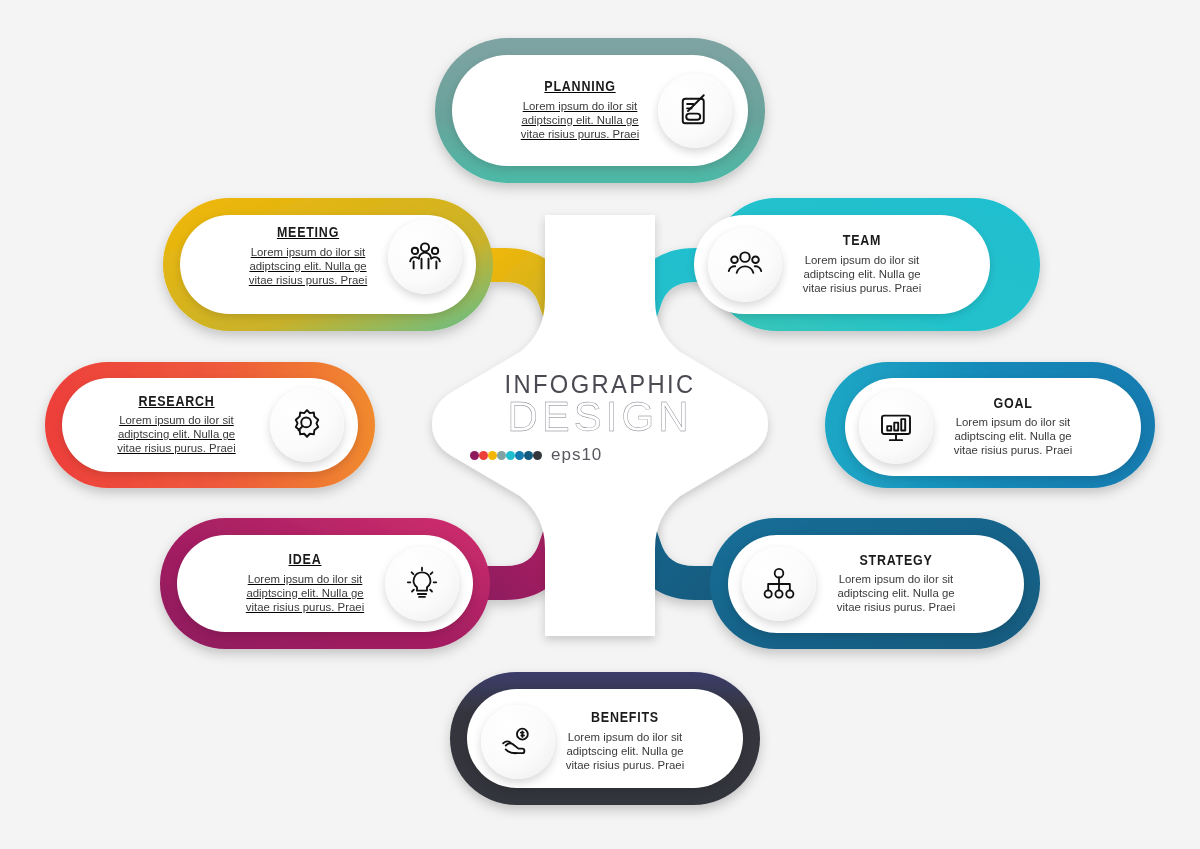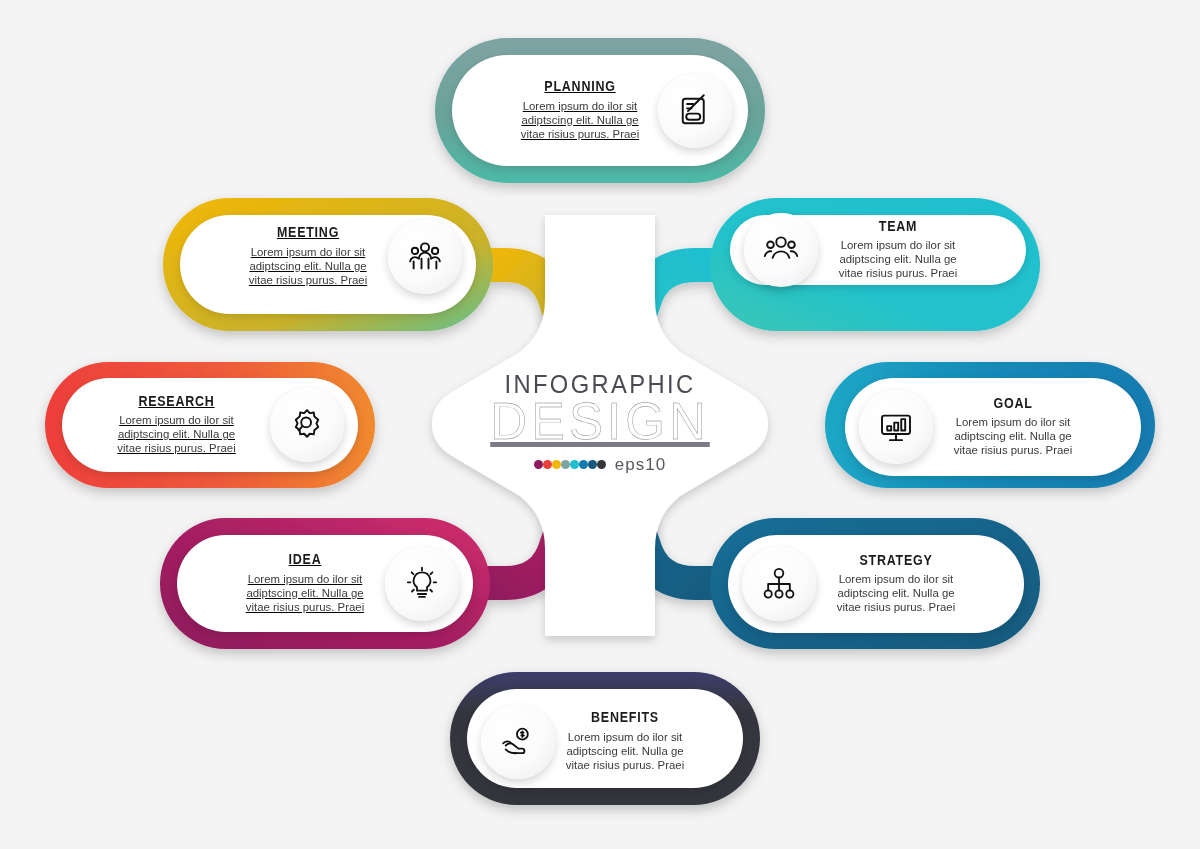--- a/index.html
+++ b/index.html
@@ -65,29 +65,28 @@
     z-index:40;
     text-align:center;
     user-select:none;
   }
   #centre .l1{
     font-size:25px;letter-spacing:2.5px;color:#4a4a52;
     font-family:"Liberation Sans", sans-serif;
     transform:scaleX(.95);line-height:1;
   }
   #centre .l2{
-    font-size:51px;letter-spacing:4px;color:#6e6e78;
+    font-size:42px;letter-spacing:4px;color:#6e6e78;
     font-family:"Liberation Sans", sans-serif;
     line-height:1.05;margin-top:-2px;
     -webkit-text-stroke:0.4px #7b7b86;
     color:transparent;
-    text-decoration:underline;
   }
   #centre .dots{
-    display:flex;align-items:center;justify-content:center;margin-top:6px;
+    display:flex;align-items:center;margin-top:6px;
   }
   #centre .dots i{width:9px;height:9px;border-radius:50%;display:block;}
   #centre .eps{
     font-size:17px;color:#58585f;letter-spacing:1px;margin-left:9px;
     font-family:"Liberation Sans", sans-serif;
   }
 </style>
 </head>
 <body style="background: rgb(244, 244, 244);">
 
@@ -274,21 +273,21 @@
     </div>
     <div class="disc">
       <svg width="40" height="40" viewBox="0 0 48 48" fill="none" stroke="#111" stroke-width="2.2" stroke-linecap="round" stroke-linejoin="round">
         <path d="M24 10a10 10 0 0 1 6 18v4H18v-4a10 10 0 0 1 6-18z"></path>
         <path d="M19 36h10M20.5 39.5h7"></path>
         <path d="M24 4.5v3M11.5 10l2.2 2.2M36.5 10l-2.2 2.2M7 22h3M38 22h3M12 33l2.2-2.2M36 33l-2.2-2.2"></path>
       </svg>
     </div>
   </div>
 
-  <div class="card left-icon" style="left:730px;top:215px;width:296px;height:70px;padding:0 22px 0 14px;">
+  <div class="card left-icon" style="left:694px;top:215px;width:296px;height:99px;padding:0 22px 0 14px;">
     <div class="disc">
       <svg width="42" height="42" viewBox="0 0 48 48" fill="none" stroke="#111" stroke-width="2.2" stroke-linecap="round" stroke-linejoin="round">
         <circle cx="24" cy="15" r="5.4"></circle>
         <circle cx="12" cy="18" r="3.8"></circle>
         <circle cx="36" cy="18" r="3.8"></circle>
         <path d="M14.5 33a9.8 9.8 0 0 1 19 0"></path>
         <path d="M5.5 31a7 7 0 0 1 7.3-5.6"></path>
         <path d="M42.5 31a7 7 0 0 0-7.3-5.6"></path>
       </svg>
     </div>

